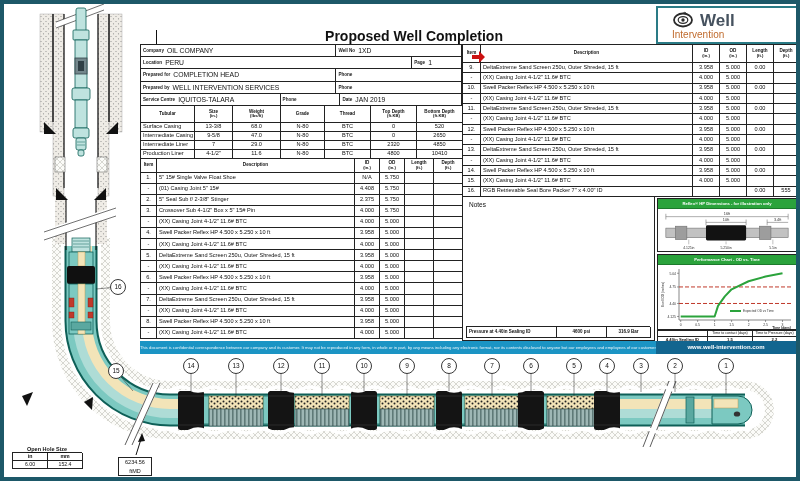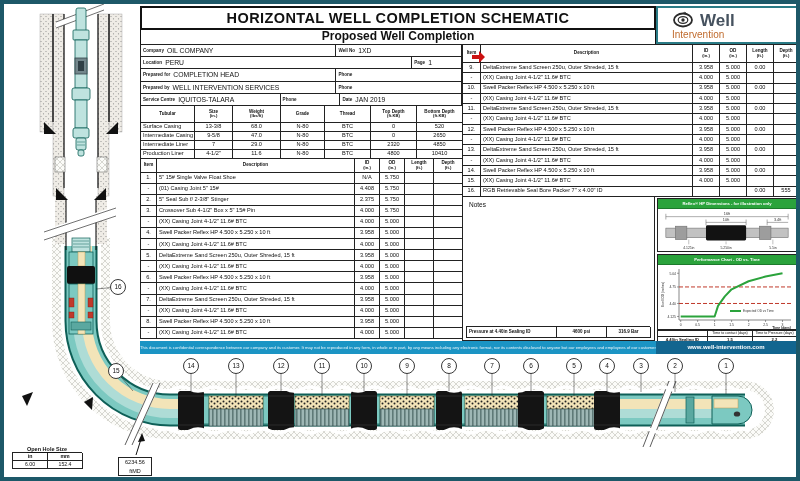--- a/index.html
+++ b/index.html
@@ -4,22 +4,22 @@
 <style>
   html,body{margin:0;padding:0;background:#fff;}
   #page{position:relative;width:800px;height:481px;background:#fff;overflow:hidden;
         font-family:"Liberation Sans",sans-serif;color:#111;}
   #frame{position:absolute;inset:0;border:4px solid #1d5868;pointer-events:none;z-index:5;}
   .abs{position:absolute;box-sizing:border-box;}
   .bordered{border:1px solid #222;background:#fff;}
   
   #title-box{left:140px;top:6px;width:516px;height:24px;border:2px solid #111;
              font-weight:bold;font-size:14.5px;text-align:center;line-height:20px;letter-spacing:.4px;z-index:2;}
-  #subtitle-box{left:140px;top:30px;width:516px;height:22px;border:1px solid #111;border-top:none;
-             font-weight:bold;font-size:12px;text-align:center;line-height:13px;z-index:2;}
+  #subtitle-box{left:156px;top:30px;width:516px;height:22px;border:1px solid #111;border-top:none;
+             font-weight:bold;font-size:14px;text-align:center;line-height:13px;z-index:2;}
   #logo-box{left:656px;top:6px;width:168px;height:38px;border:2px solid #2a7b86;z-index:2;background:#fff;padding-left:40px;}
   #logo-inner{position:absolute;left:14px;top:2px;}
   #logo-row{display:flex;align-items:center;gap:4px;}
   #logo-well{font-size:17px;font-weight:bold;color:#46525f;}
   #logo-interv{font-size:10px;color:#c06b2d;margin-top:-3px;}
   
   #info-table{left:140px;top:44px;width:322px;z-index:2;background:#fff;border-left:1px solid #222;border-top:1px solid #222;}
   .irow{display:flex;height:12.2px;}
   .icell{box-sizing:border-box;border-right:1px solid #222;border-bottom:1px solid #222;
          display:flex;align-items:center;overflow:hidden;white-space:nowrap;}
@@ -342,21 +342,20 @@
           <text x="116" y="373.3" font-size="6.5" text-anchor="middle" fill="#111">15</text>
         </g>
         <g>
           <line x1="118" y1="287" x2="96" y2="289" stroke="#222" stroke-width="0.5"></line>
           <circle cx="118" cy="287" r="7.5" fill="#fff" stroke="#222" stroke-width="0.9"></circle>
           <text x="118" y="289.3" font-size="6.5" text-anchor="middle" fill="#111">16</text>
         </g>
       </g>
   </svg>
 
-  <div class="abs bordered" id="title-box">HORIZONTAL WELL COMPLETION SCHEMATIC</div>
   <div class="abs" id="subtitle-box">Proposed Well Completion</div>
 
   <div class="abs" id="logo-box">
     <div id="logo-inner">
       <div id="logo-row">
         <span>
           <svg width="24" height="18" viewBox="0 0 24 18">
             <ellipse cx="11" cy="10" rx="9" ry="6.5" fill="none" stroke="#2b2b2b" stroke-width="1.8"></ellipse>
             <ellipse cx="11" cy="10" rx="4.8" ry="3.4" fill="none" stroke="#2b2b2b" stroke-width="1.2"></ellipse>
             <circle cx="11" cy="10" r="1.7" fill="#2b2b2b"></circle>

